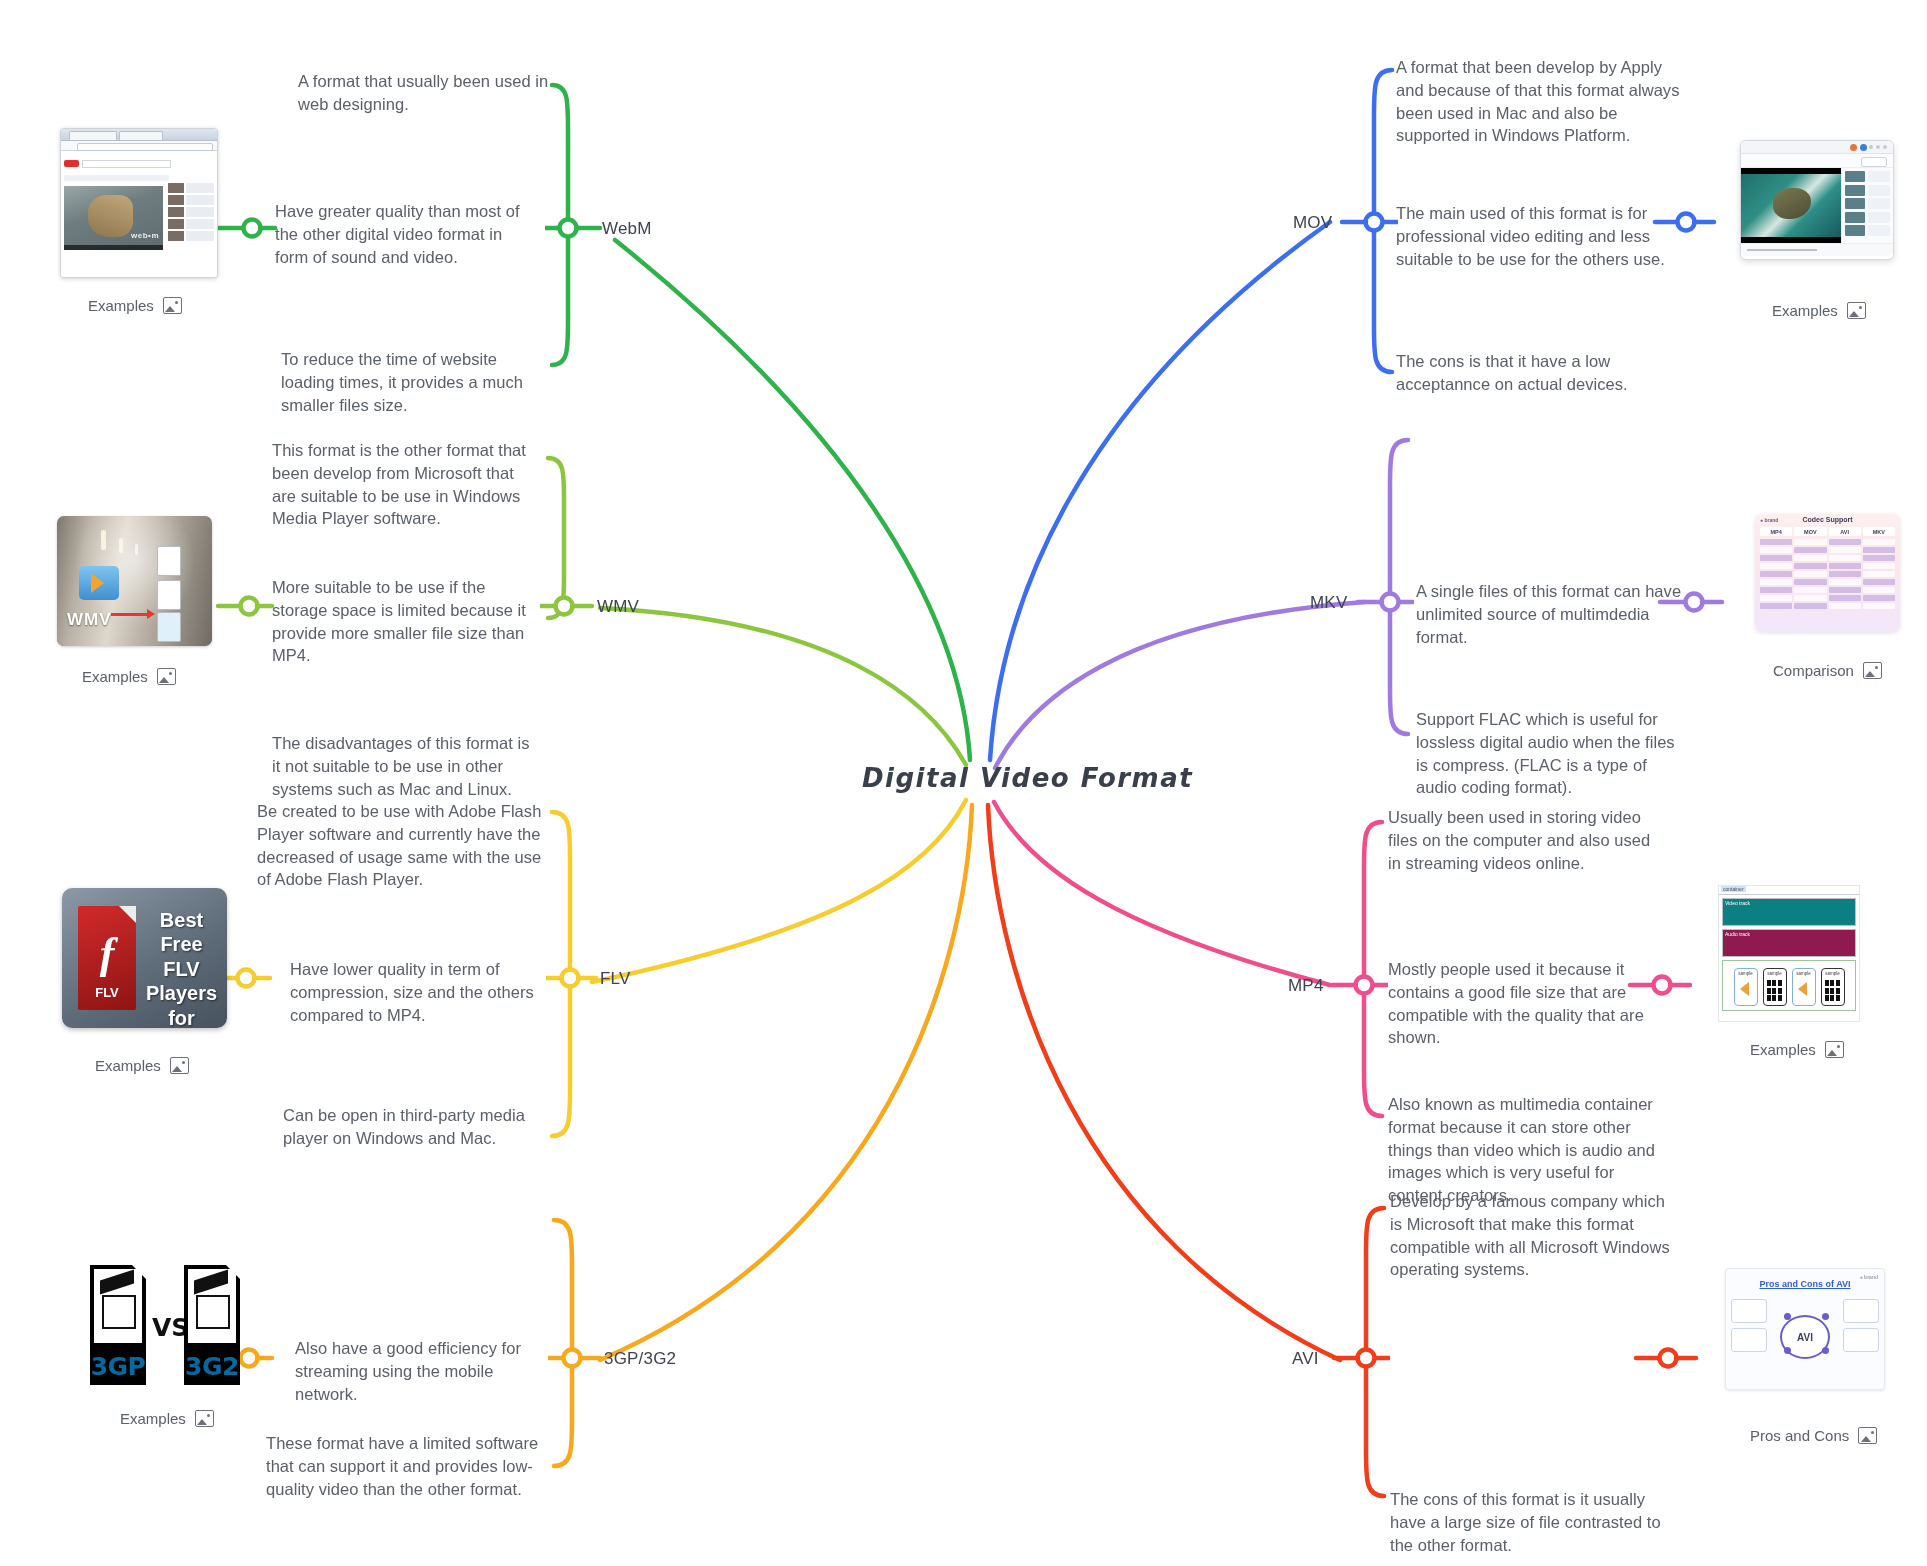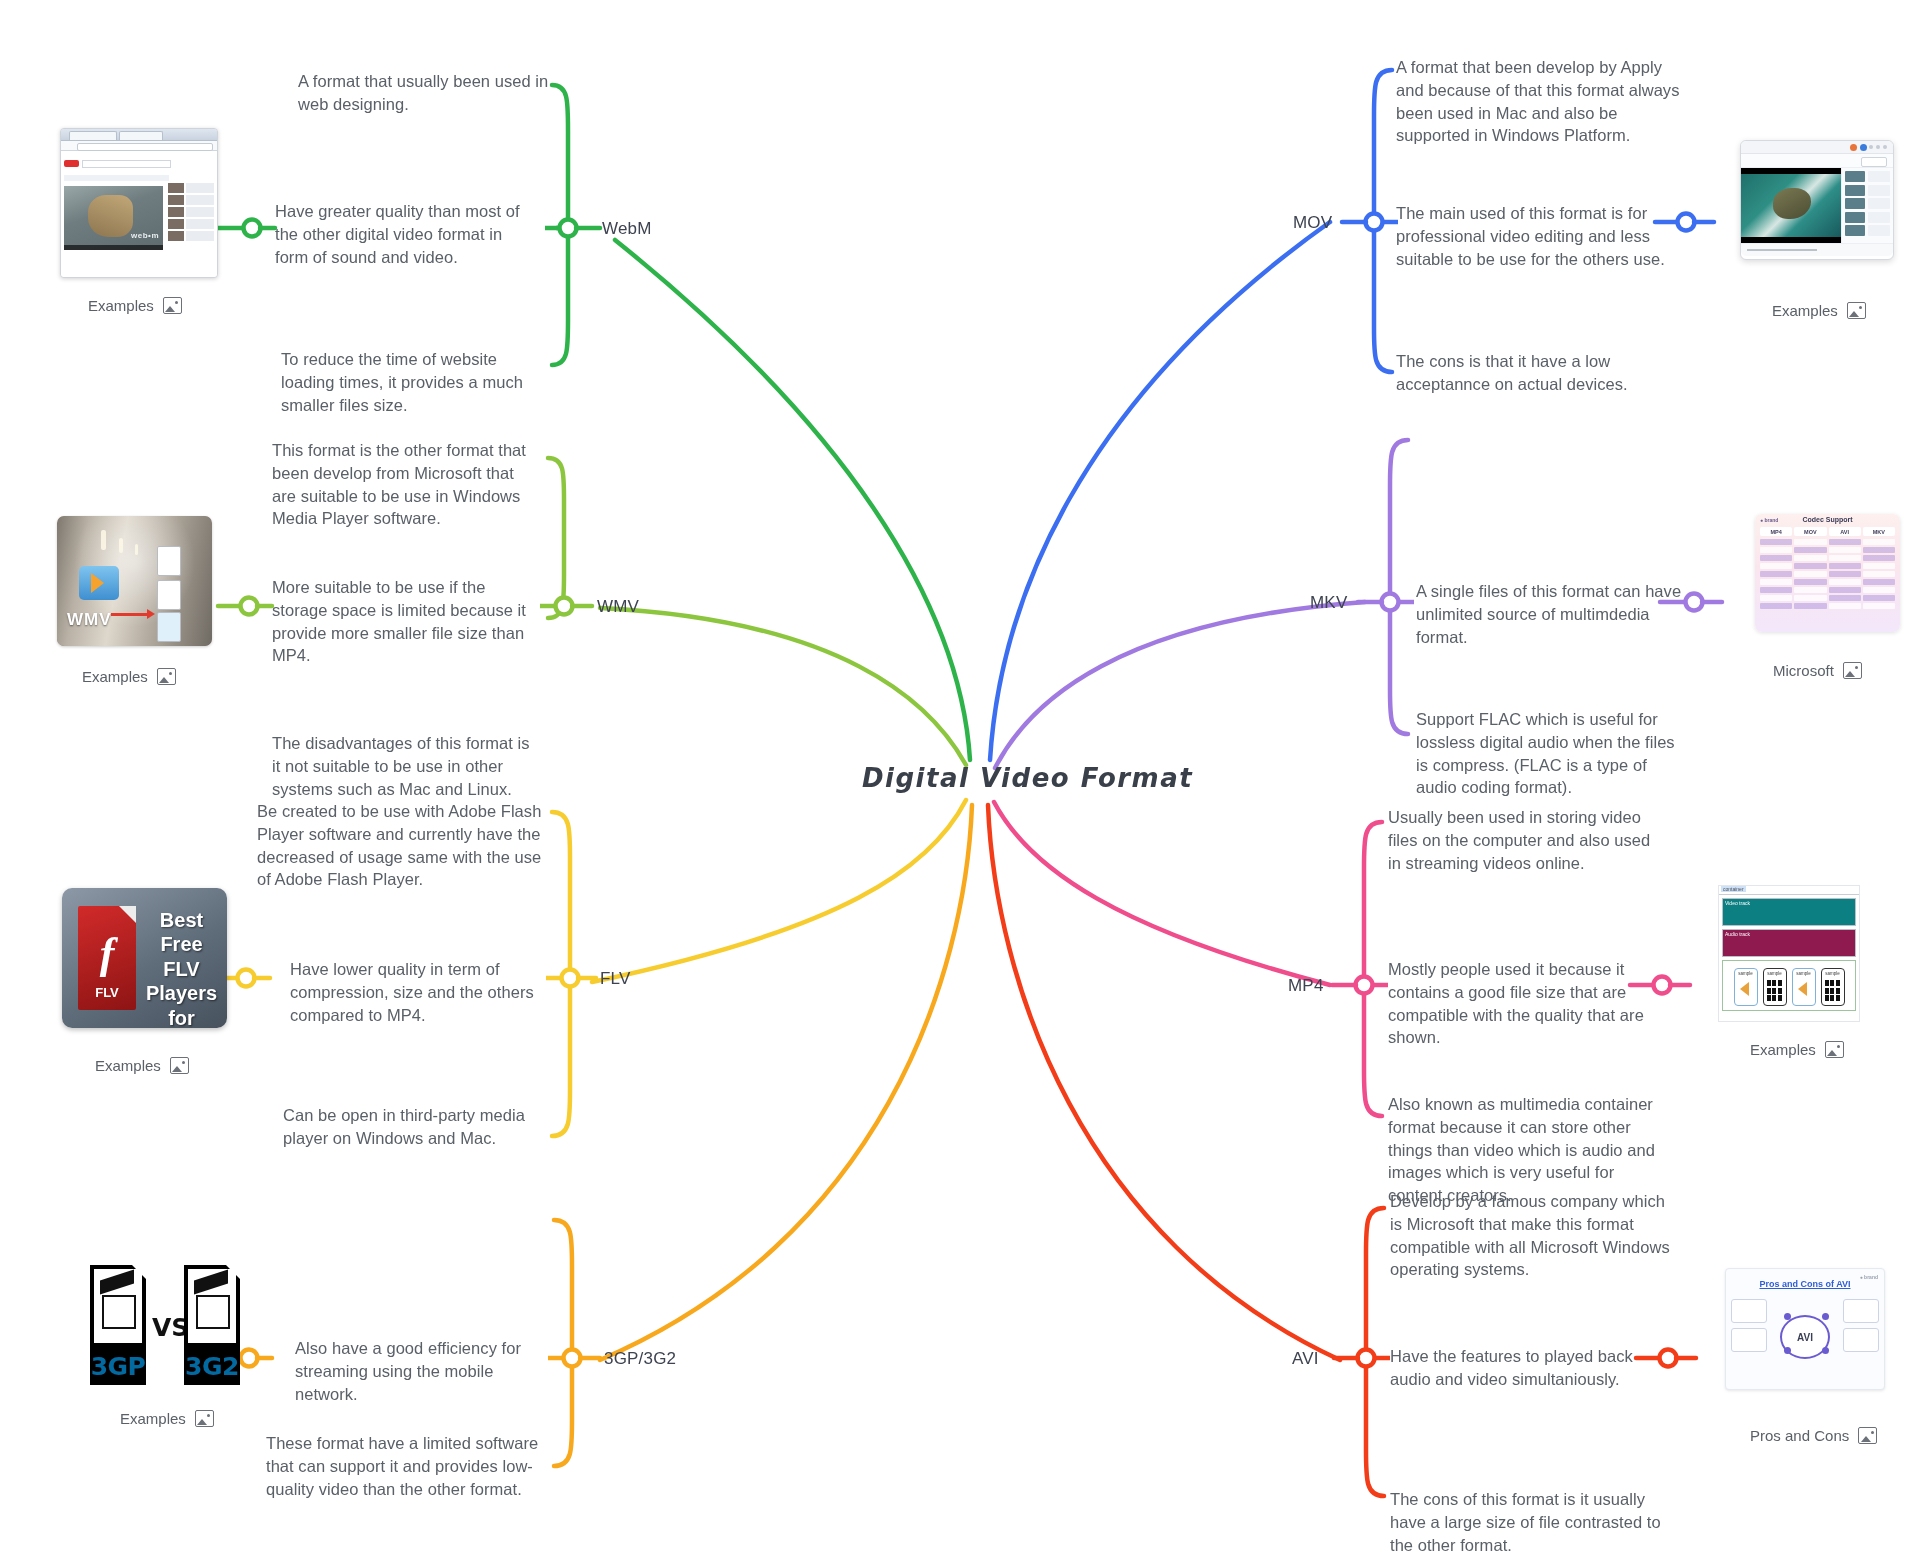--- a/index.html
+++ b/index.html
@@ -296,21 +296,20 @@
   <div class="leaf" style="left:1396px;top:350px;width:276px;">The cons is that it have a low acceptannce on actual devices.</div>
 
   <div class="leaf" style="left:1416px;top:580px;width:278px;">A single files of this format can have unlimited source of multimdedia format.</div>
   <div class="leaf" style="left:1416px;top:708px;width:262px;">Support FLAC which is useful for lossless digital audio when the files is compress. (FLAC is a type of audio coding format).</div>
 
   <div class="leaf" style="left:1388px;top:806px;width:268px;">Usually been used in storing video files on the computer and also used in streaming videos online.</div>
   <div class="leaf" style="left:1388px;top:958px;width:272px;">Mostly people used it because it contains a good file size that are compatible with the quality that are shown.</div>
   <div class="leaf" style="left:1388px;top:1093px;width:280px;">Also known as multimedia container format because it can store other things than video which is audio and images which is very useful for content creators.</div>
 
   <div class="leaf" style="left:1390px;top:1190px;width:288px;">Develop by a famous company which is Microsoft that make this format compatible with all Microsoft Windows operating systems.</div>
-  <div class="leaf" style="left:1390px;top:1345px;width:270px;">Have the features to played back audio and video simultaniously.</div>
   <div class="leaf" style="left:1390px;top:1488px;width:292px;">The cons of this format is it usually have a large size of file contrasted to the other format.</div>
 
   <div class="thumb tb-webm" style="left:60px;top:128px;width:156px;height:148px;">
     <div class="bar">
       <div class="tab" style="left:8px;width:46px;"></div>
       <div class="tab" style="left:58px;width:42px;"></div>
     </div>
     <div class="urlbar">
         <div class="urlbox"></div>
       </div>
@@ -524,21 +523,21 @@
         </div>
       <div class="r">
           <span class="on"></span>
           <span class="on"></span>
           <span></span>
           <span></span>
         </div>
     </div>
   </div>
   <div class="thumb-caption" style="left:1773px;top:662px;">
-    <span>Microsoft</span>
+    <span>Comparison</span>
     <span class="img-ico"></span>
   </div>
 
   <div class="thumb tb-mp4" style="left:1718px;top:885px;width:140px;height:135px;">
     <div style="height:8px;border-bottom:1px solid #c9ced6;position:relative;">
       <span style="position:absolute;left:2px;top:0;font-size:5px;background:#cfe1f7;padding:0 2px;">container</span>
     </div>
     <div class="lane">
       <div class="teal">
           <span class="tag">Video track</span>

